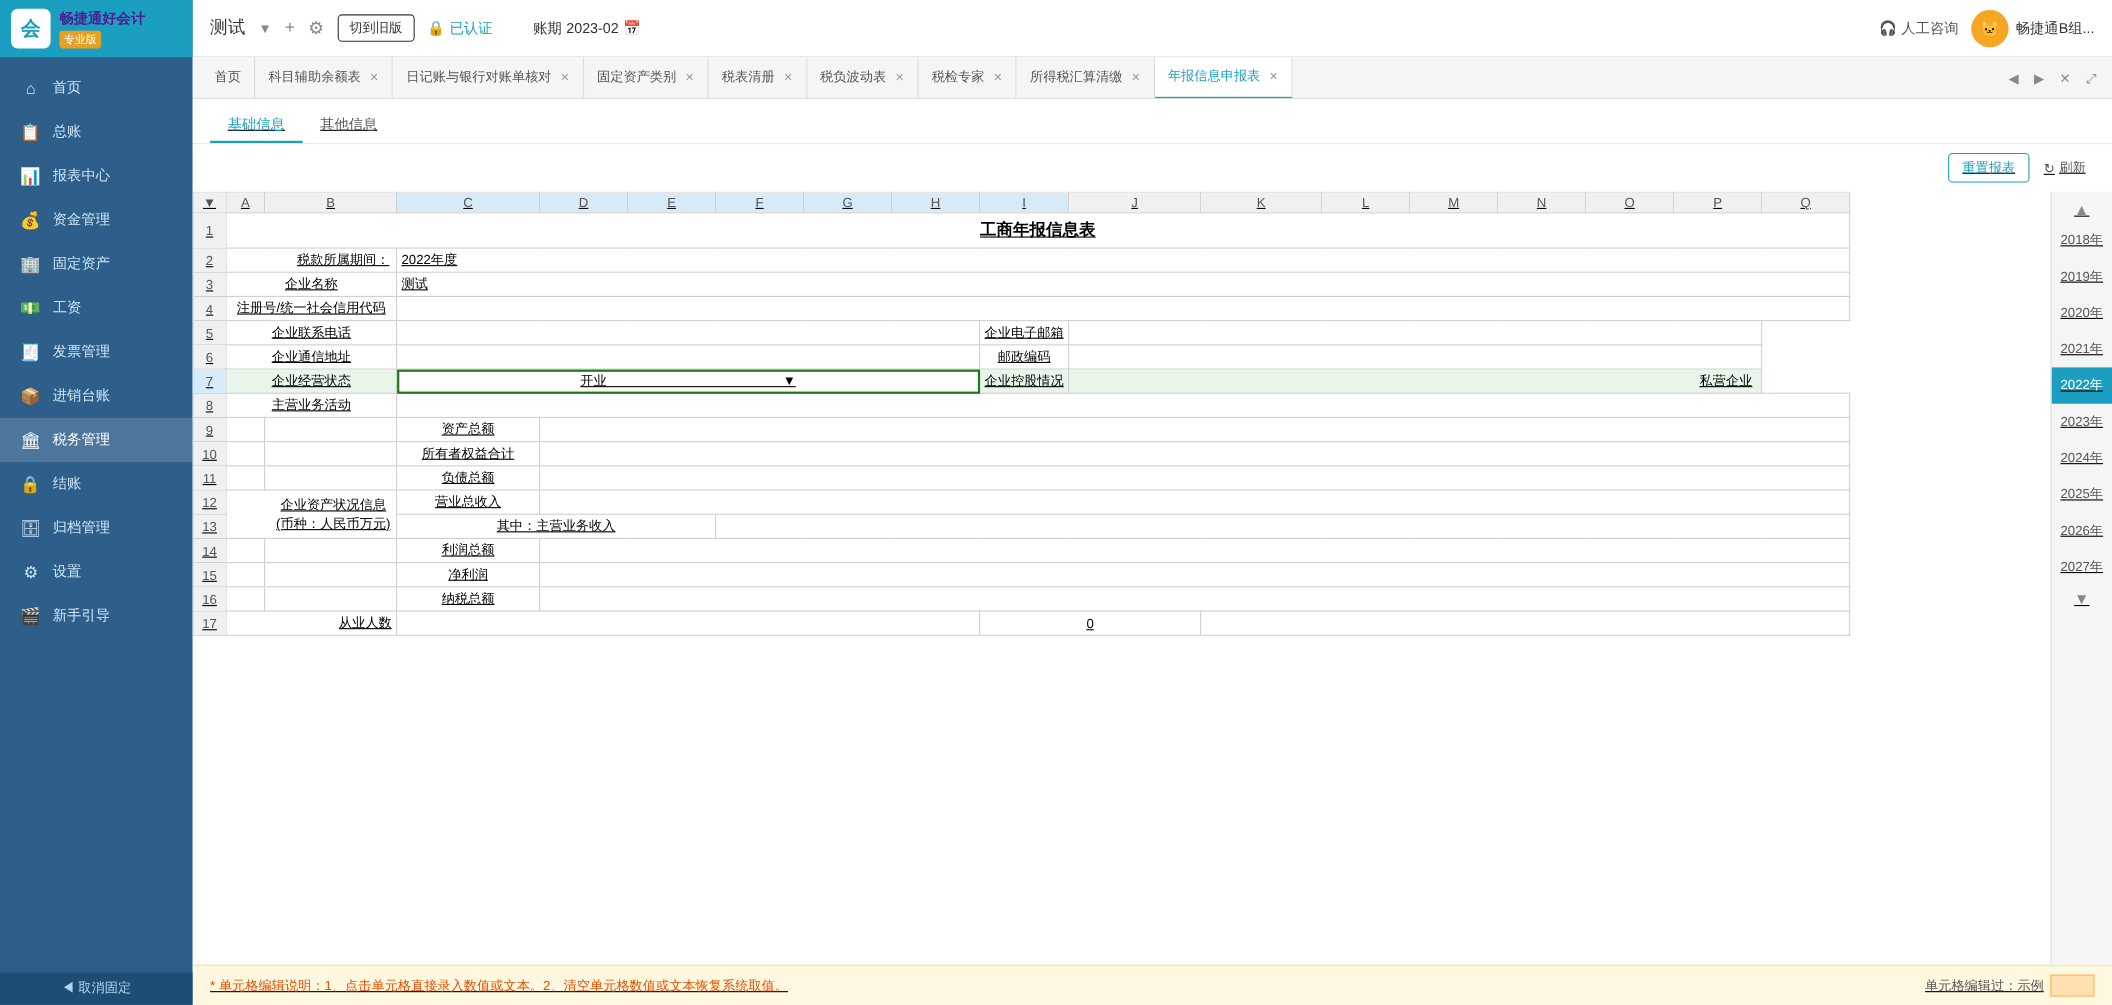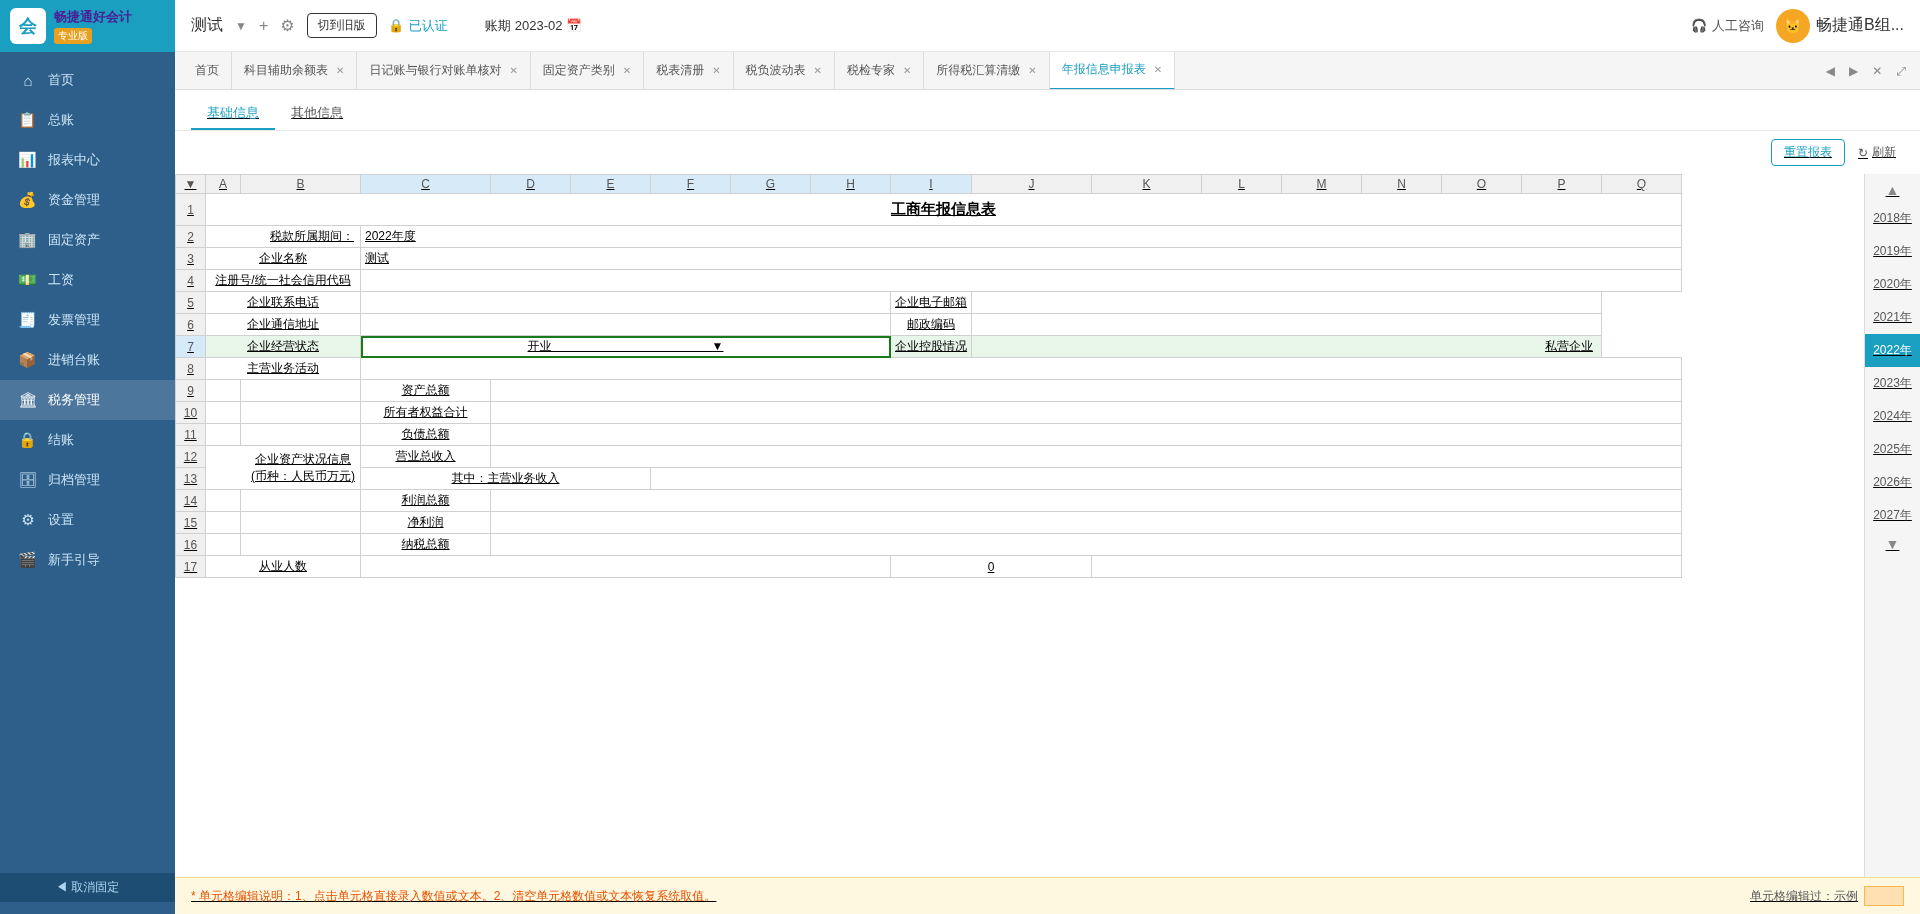--- a/index.html
+++ b/index.html
@@ -11,39 +11,39 @@
     
     .sidebar { width: 175px; background: #2d5f8a; display: flex; flex-direction: column; flex-shrink: 0; position: relative; }
     .sidebar-logo { background: #1a9fc0; padding: 8px 10px; display: flex; align-items: center; gap: 8px; height: 52px; }
     .sidebar-logo-icon { width: 36px; height: 36px; background: white; border-radius: 6px; display: flex; align-items: center; justify-content: center; color: #1a9fc0; font-size: 18px; font-weight: bold; }
     .sidebar-logo-sub { font-size: 10px; background: #e8a020; color: white; padding: 1px 4px; border-radius: 3px; margin-top: 2px; display: inline-block; }
     .sidebar-nav { flex: 1; overflow-y: auto; padding: 8px 0; }
     .sidebar-nav::-webkit-scrollbar { width: 0; }
     .nav-item { display: flex; align-items: center; gap: 10px; padding: 10px 18px; color: #cce4f5; cursor: pointer; font-size: 13px; }
     .nav-item.active { background: rgba(255,255,255,0.15); color: white; }
     .nav-item .nav-icon { width: 20px; height: 20px; display: flex; align-items: center; justify-content: center; font-size: 15px; }
-    .sidebar-expand-btn { position: absolute; bottom: 12px; width: 100%; background: #1e4d73; color: #aad4f0; text-align: center; padding: 6px; cursor: pointer; font-size: 12px; display: flex; align-items: center; justify-content: center; gap: 4px; }
+    .sidebar-expand-btn { position: absolute; bottom: 1px; width: 100%; background: #1e4d73; color: #aad4f0; text-align: center; padding: 6px; cursor: pointer; font-size: 12px; display: flex; align-items: center; justify-content: center; gap: 4px; }
 
     
     .main-content { flex: 1; display: flex; flex-direction: column; overflow: hidden; }
 
     
     .topbar { height: 52px; background: white; display: flex; align-items: center; padding: 0 16px; gap: 12px; border-bottom: 1px solid #e8e8e8; flex-shrink: 0; }
     .topbar-title { font-size: 16px; color: #333; font-weight: 500; }
     .topbar-dropdown { color: #888; cursor: pointer; }
     .topbar-plus { color: #888; cursor: pointer; font-size: 16px; }
     .topbar-settings { color: #888; cursor: pointer; font-size: 16px; }
     .topbar-btn { border: 1px solid #333; border-radius: 4px; padding: 3px 10px; font-size: 12px; cursor: pointer; color: #333; background: white; }
     .topbar-certified { color: #1a9fc0; display: flex; align-items: center; gap: 4px; font-size: 13px; }
     .topbar-period { color: #333; font-size: 13px; display: flex; align-items: center; gap: 4px; padding-left: 25px; }
     .topbar-spacer { flex: 1; }
     .topbar-support { color: #555; display: flex; align-items: center; gap: 4px; font-size: 13px; cursor: pointer; }
     .topbar-user { display: flex; align-items: center; gap: 6px; }
     .topbar-avatar { width: 34px; height: 34px; border-radius: 50%; background: #f5a623; display: flex; align-items: center; justify-content: center; overflow: hidden; }
-    .topbar-username { color: #333; font-size: 16px; }
+    .topbar-username { color: #333; font-size: 13px; }
 
     
     .tab-bar { background: #f5f5f5; display: flex; align-items: center; border-bottom: 1px solid #ddd; flex-shrink: 0; height: 38px; padding: 0 8px; gap: 0; overflow: hidden; }
     .tab-item { display: flex; align-items: center; gap: 4px; padding: 0 12px; height: 38px; font-size: 12px; color: #555; cursor: pointer; border-right: 1px solid #ddd; white-space: nowrap; flex-shrink: 0; }
     .tab-item.active { background: white; color: #1a9fc0; border-bottom: 2px solid #1a9fc0; }
     .tab-item .tab-close { color: #999; font-size: 10px; margin-left: 4px; }
     .tab-home { color: #555; padding: 0 12px; height: 38px; display: flex; align-items: center; border-right: 1px solid #ddd; cursor: pointer; }
     .tab-nav-btns { display: flex; align-items: center; gap: 2px; margin-left: auto; }
     .tab-nav-btn { color: #888; padding: 4px 6px; cursor: pointer; font-size: 12px; }
 
@@ -402,21 +402,21 @@
                 <tr>
                   <td class="row-header">16</td>
                   <td></td>
                   <td></td>
                   <td style="text-align:center;">纳税总额</td>
                   <td colspan="14"></td>
                 </tr>
 
                 <tr>
                   <td class="row-header">17</td>
-                  <td colspan="2" style="text-align:center;">从业人数</td>
+                  <td colspan="2" style="text-align:right;">从业人数</td>
                   <td colspan="6"></td>
                   <td colspan="2" style="text-align:center;">0</td>
                   <td colspan="7"></td>
                 </tr>
               </tbody>
             </table>
           </div>
 
           <div class="year-panel" id="year-panel">
               <div class="year-nav">▲</div>

